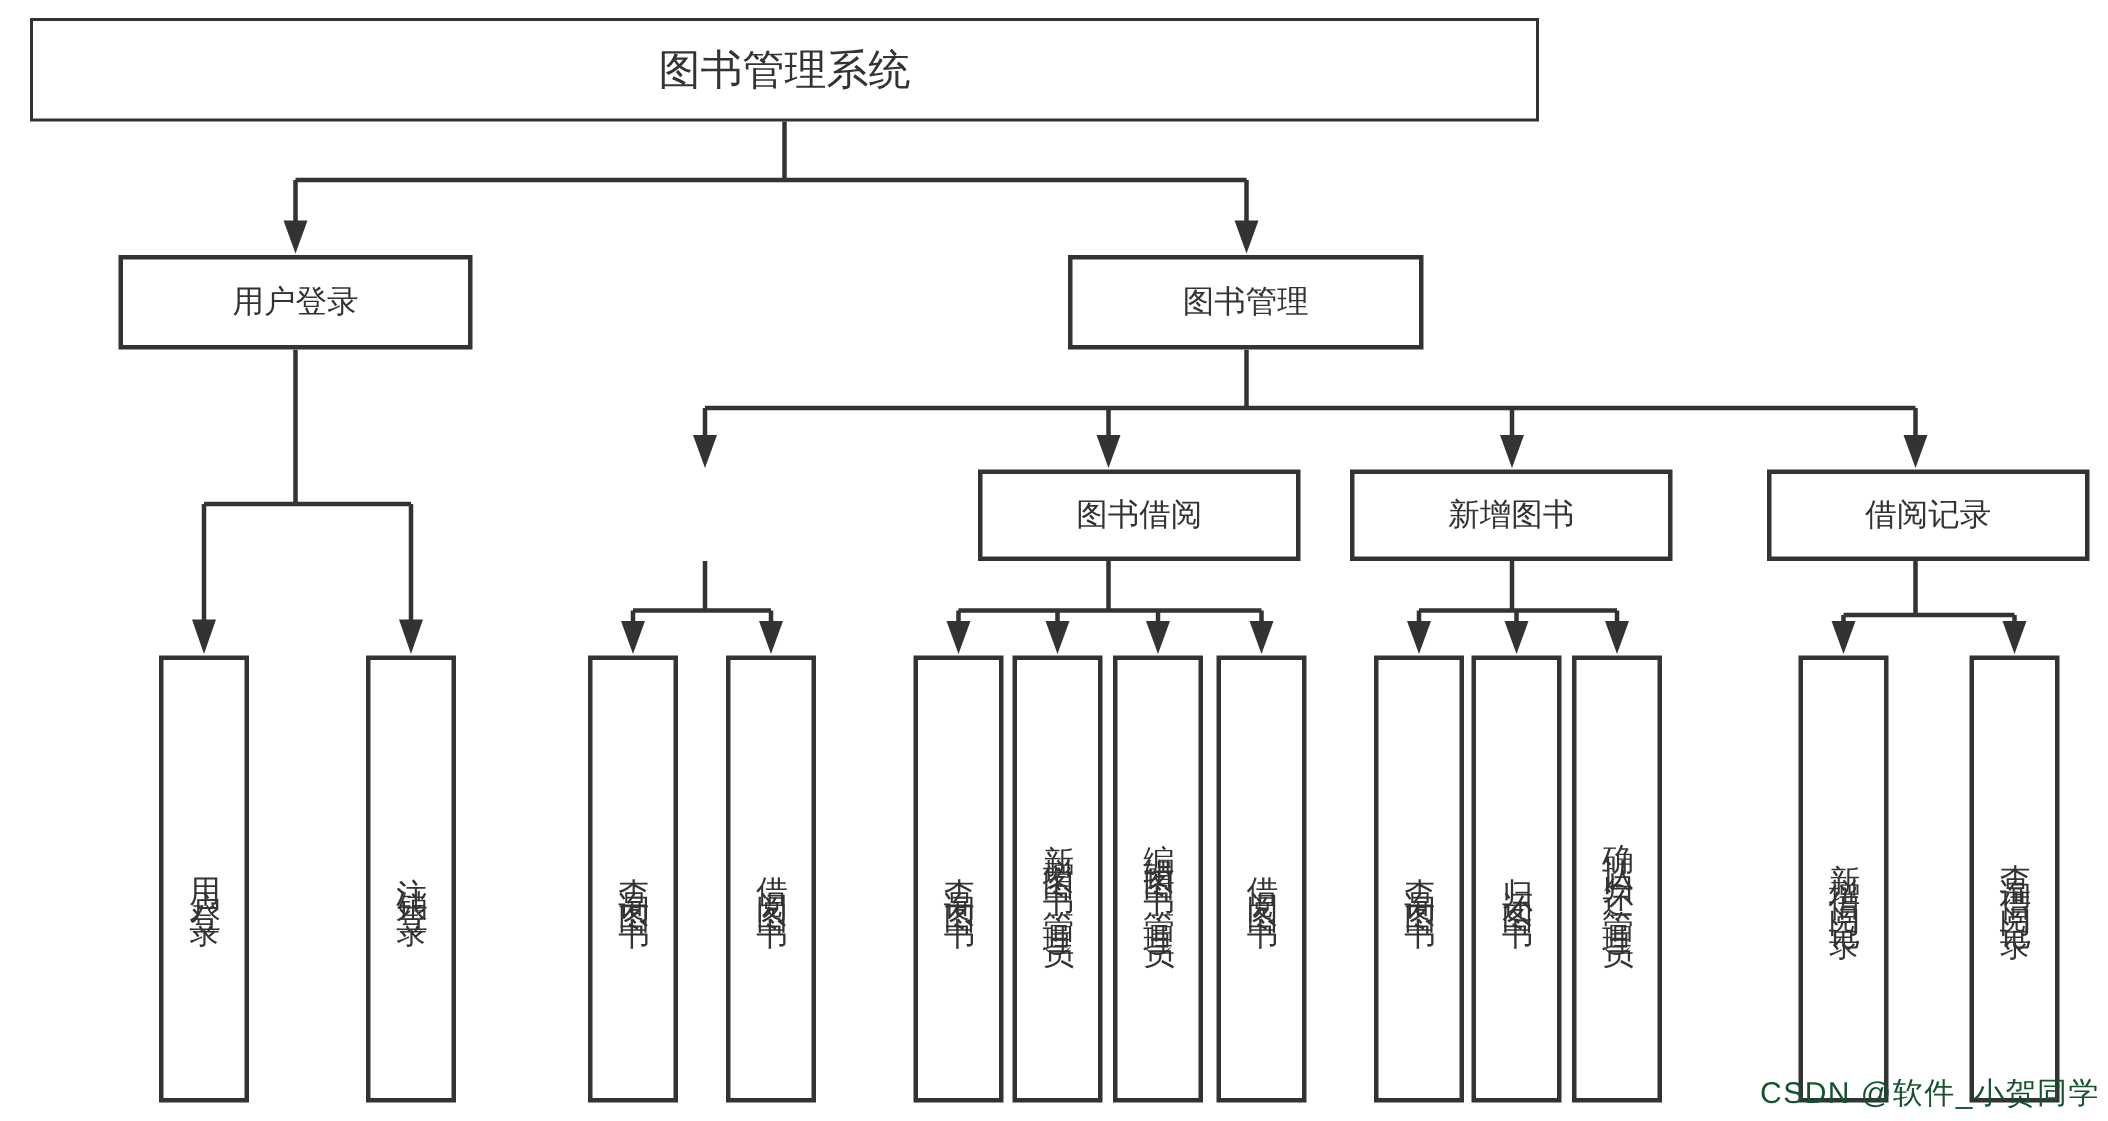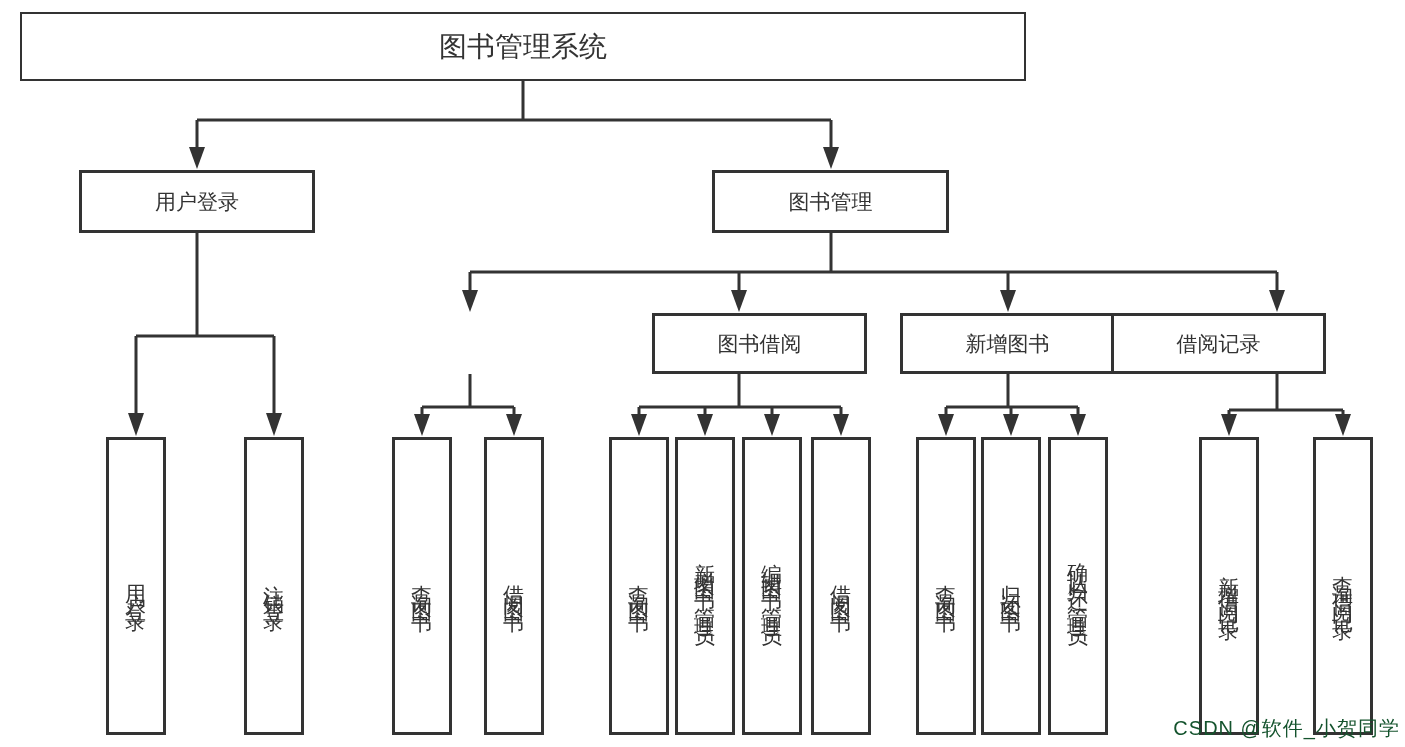--- a/index.html
+++ b/index.html
@@ -119,21 +119,21 @@
     </g>
   </svg>
 
   <div class="box root-box">图书管理系统</div>
 
   <div class="box l1-box" style="left:79px; width:236px;">用户登录</div>
   <div class="box l1-box" style="left:712px; width:237px;text-align:center;">图书管理</div>
 
   <div class="box l2-box" style="left:652px;">图书借阅</div>
   <div class="box l2-box" style="left:900px;">新增图书</div>
-  <div class="box l2-box" style="left:1111px;">借阅记录</div>
+  <div class="box l2-box" style="left:1178px;">借阅记录</div>
 
   <div class="box vbox" style="left:106px;">用户登录</div>
   <div class="box vbox" style="left:244px;">注销登录</div>
 
   <div class="box vbox" style="left:392px;">查询图书</div>
   <div class="box vbox" style="left:484px;">借阅图书</div>
 
   <div class="box vbox" style="left:609px;">查询图书</div>
   <div class="box vbox" style="left:675px;">新增图书（管理员）</div>
   <div class="box vbox" style="left:742px;">编辑图书（管理员）</div>

